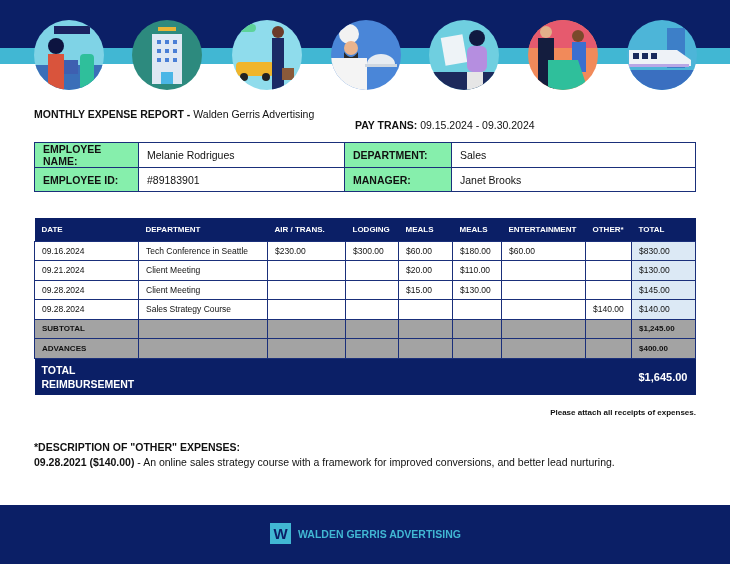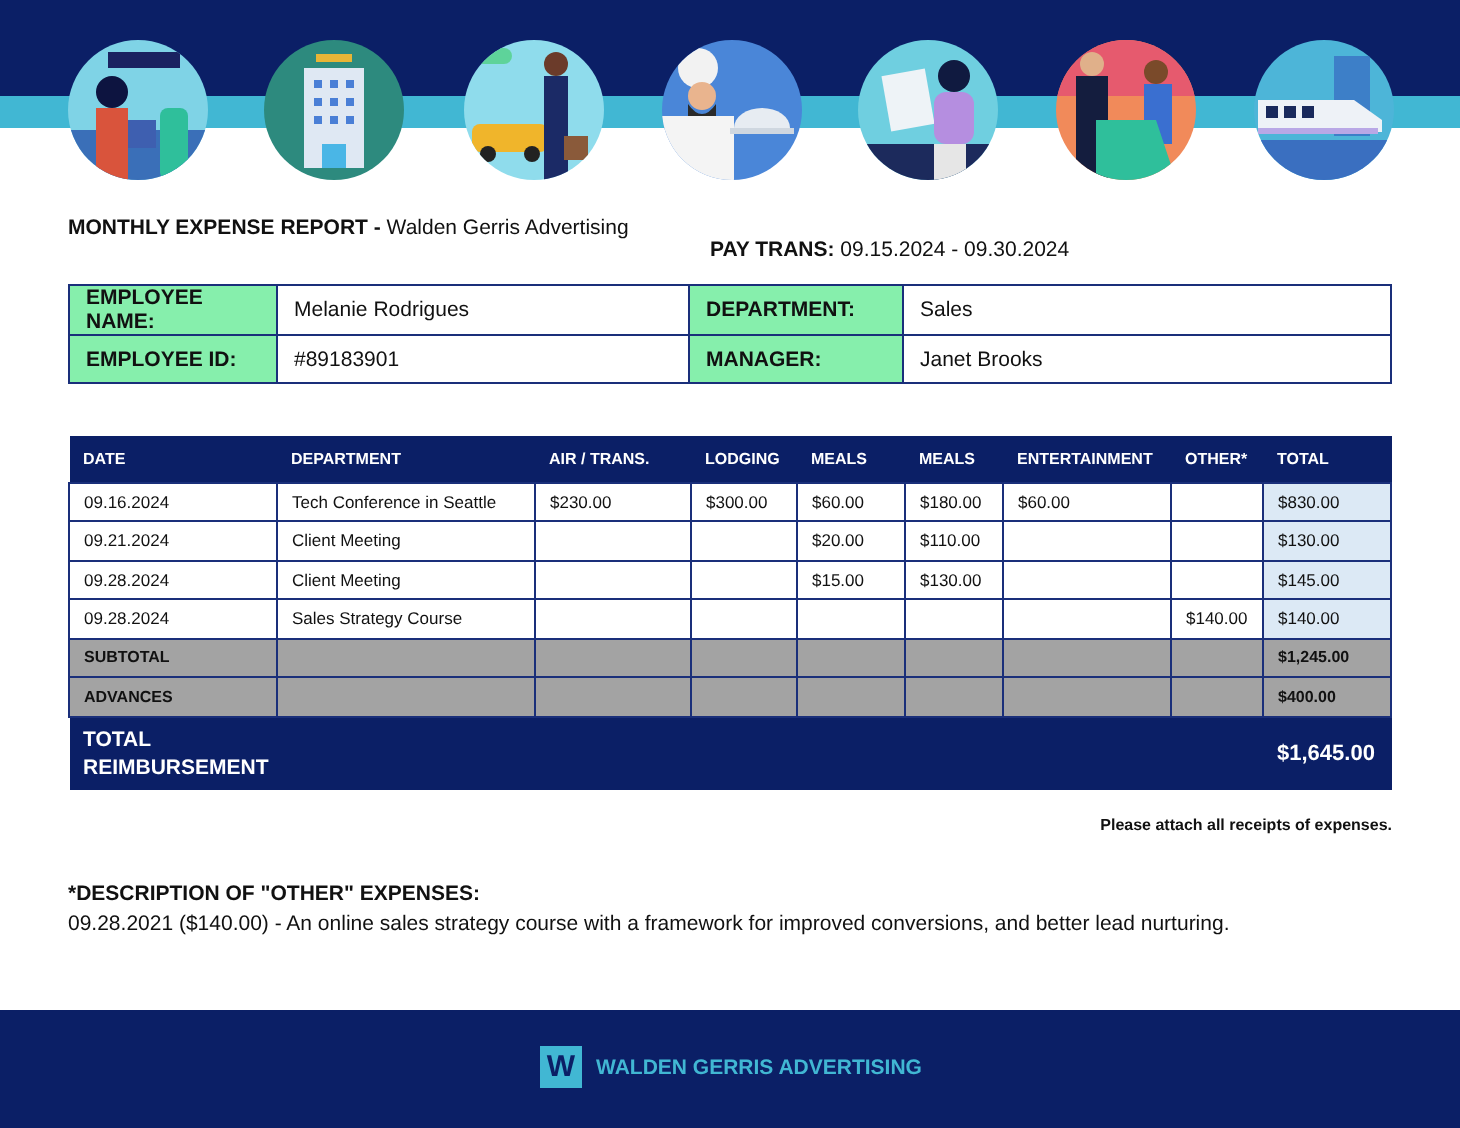--- a/index.html
+++ b/index.html
@@ -29,21 +29,21 @@
   .exp td { border: 1px solid #1a2f7a; height: 19.5px; padding: 0 7px; }
   .exp td.tot { background: #dce9f5; font-weight: 400; }
   .exp tr.teal td { background: #a3a3a3; font-weight: 700; font-size: 8px; }
   .exp tr.grand td { background: #0b1f66; color: #fff; border: none; height: 37px; font-weight: 700; font-size: 10.5px; line-height: 14px; }
   .exp tr.grand td.gval { font-size: 11px; margin-top: 36px; }
 
   .note { position: absolute; right: 34px; top: 408px; font-size: 8px; font-weight: 700; margin-left: 28px; }
 
   .desc-h { position: absolute; left: 34px; top: 441px; font-size: 10.5px; font-weight: 700; }
   .desc-t { position: absolute; left: 34px; top: 456px; font-size: 10.5px; }
-  .desc-t b { font-weight: 400; }
+  .desc-t b { font-weight: 700; }
 
   
   .footer { position: absolute; left: 0; top: 505px; width: 730px; height: 59px; background: #0b1f66; }
   .logo-box { position: absolute; left: 270px; top: 523px; width: 21px; height: 21px; background: #41b7d3; color: #0b1f66; font-weight: 700; font-size: 15px; text-align: center; line-height: 21px; }
   .logo-text { position: absolute; left: 298px; top: 528px; color: #41b7d3; font-weight: 700; font-size: 10.5px; }
 </style>
 </head>
 <body>
 
 <div class="hdr-dark"></div>

